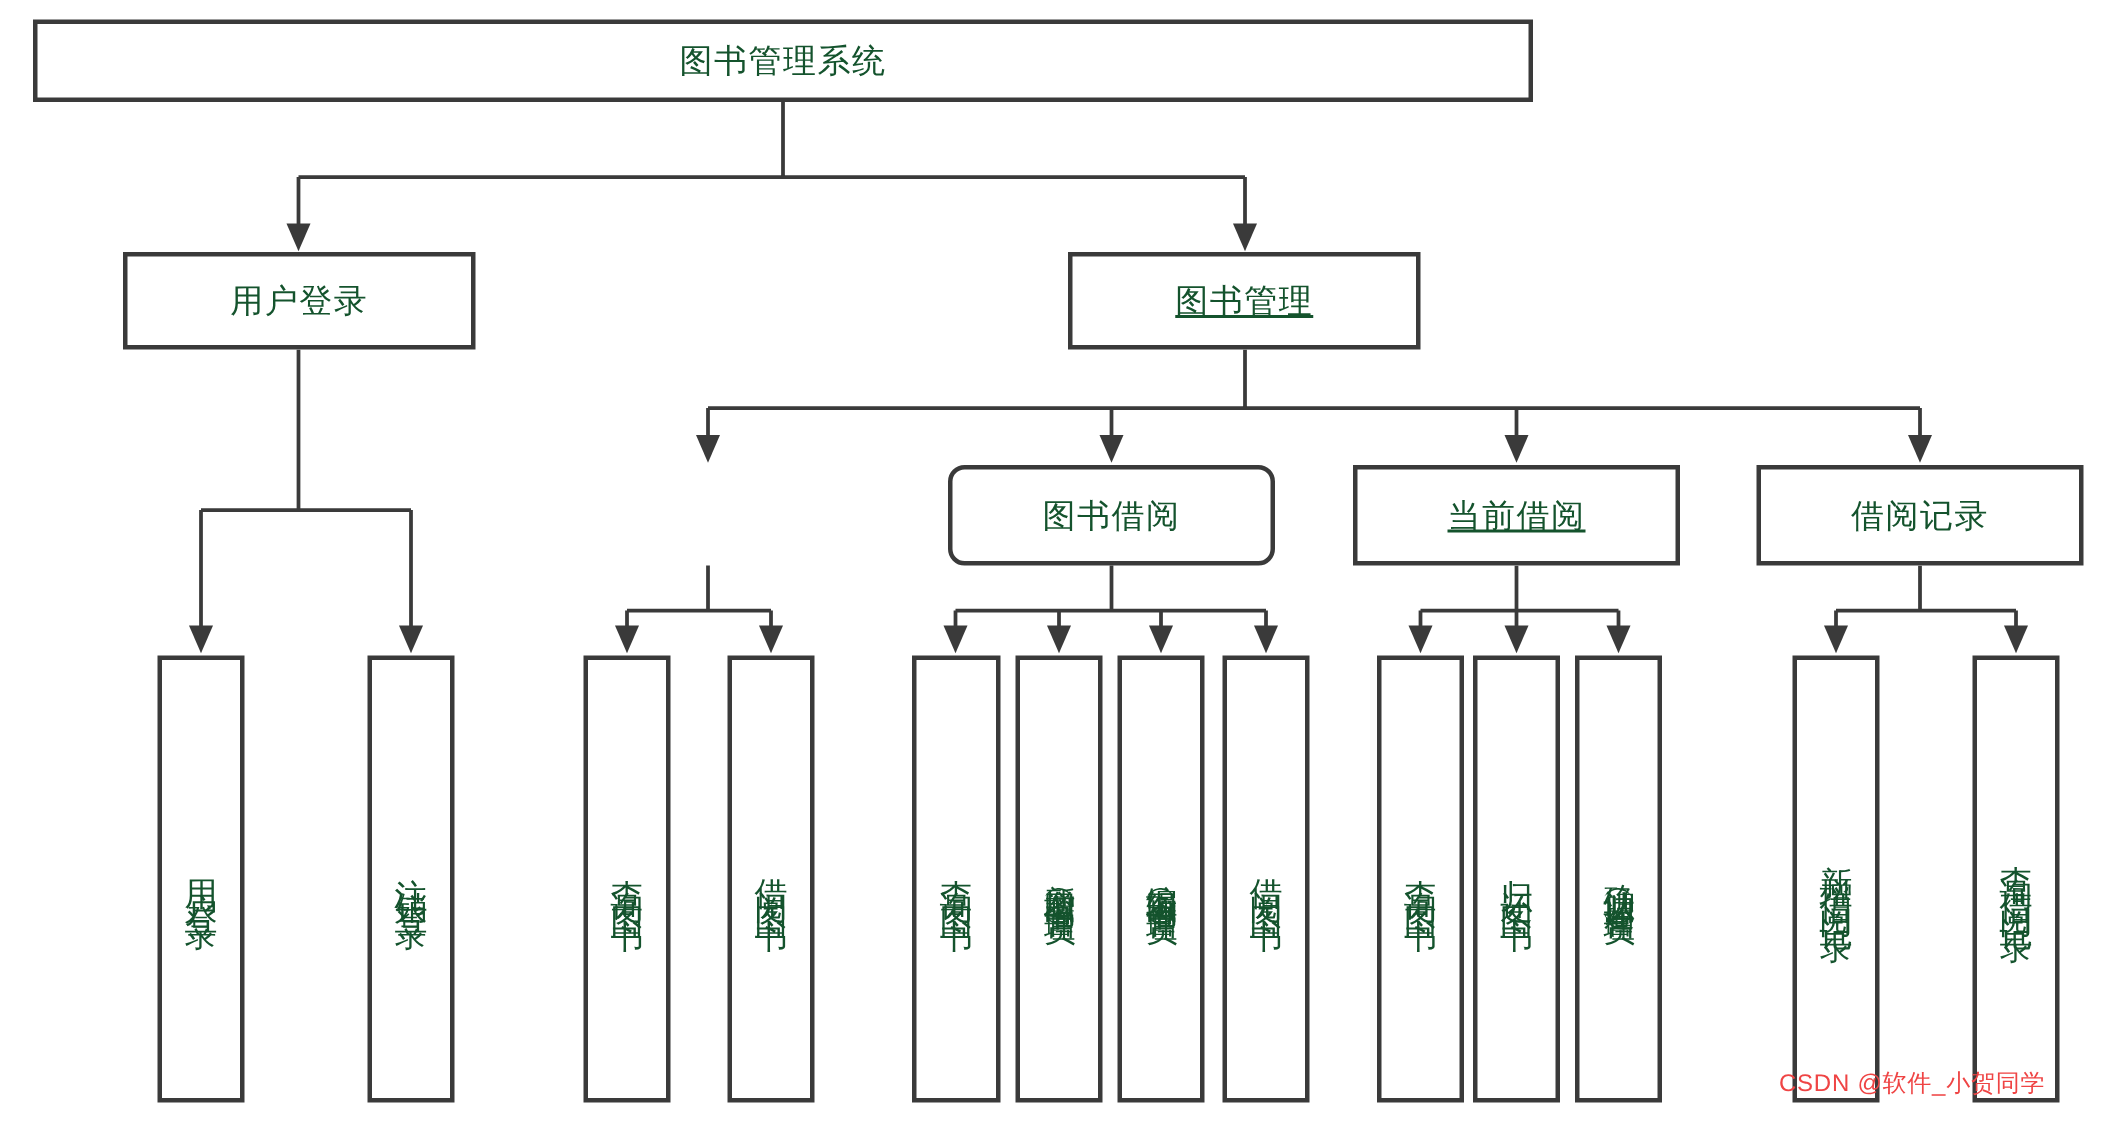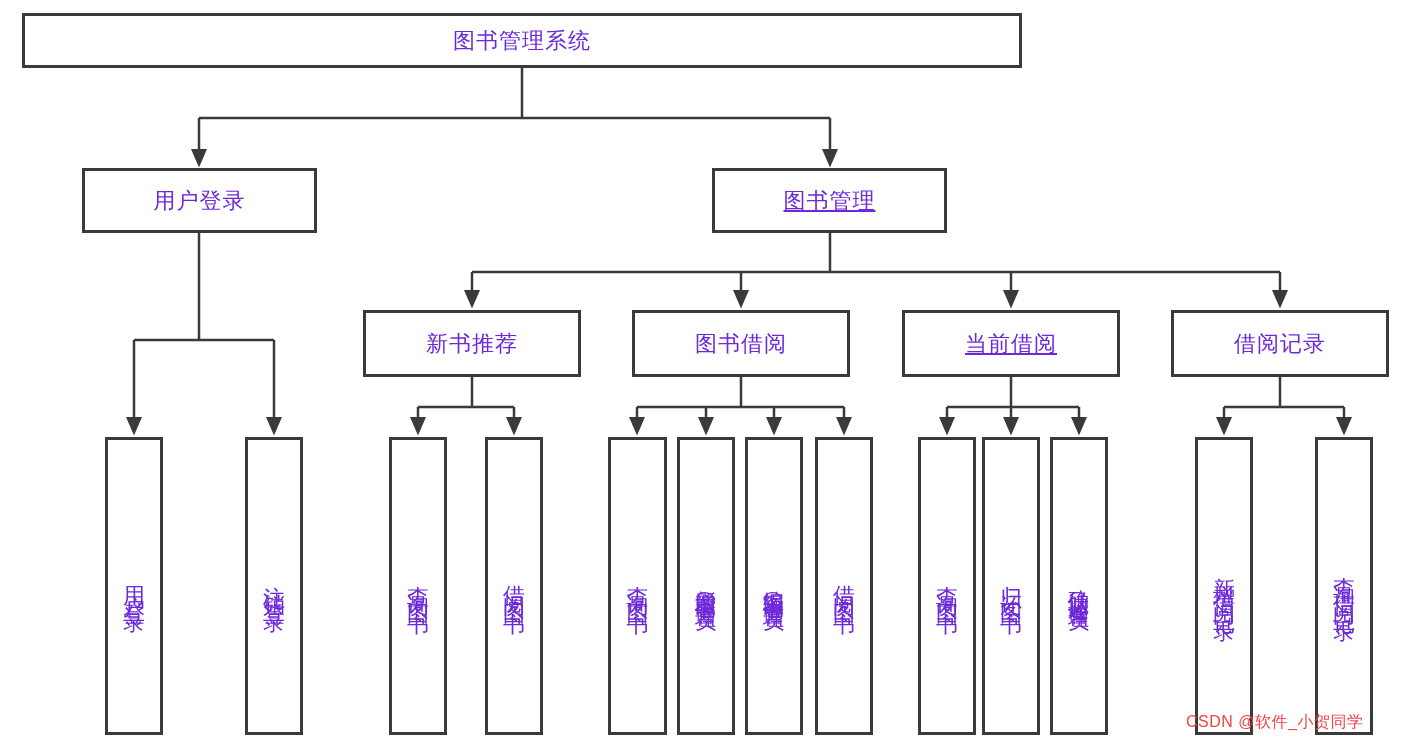--- a/index.html
+++ b/index.html
@@ -20,21 +20,21 @@
   }
   svg.connectors .line { stroke: #3a3a3a; stroke-width: 2.5; fill: none; }
   svg.connectors .arrow { fill: #3a3a3a; stroke: none; }
   .hbox, .vbox {
     position: absolute;
     background: #ffffff;
     border: 3px solid #3a3a3a;
     display: flex;
     align-items: center;
     justify-content: center;
-    color: #6d28d9;
+    color: #14532d;
     z-index: 2;
   }
   .hbox span {
     font-size: 22px;
     letter-spacing: 1px;
     white-space: nowrap;
   }
   .vbox { top: 437px; width: 58px; height: 298px; }
   .vbox span {
     writing-mode: vertical-rl;
@@ -107,24 +107,21 @@
     <span>图书管理系统</span>
   </div>
 
   <div class="hbox" style="left:82px; top:168px; width:235px; height:65px;">
     <span>用户登录</span>
   </div>
   <div class="hbox" style="left:712px; top:168px; width:235px; height:65px;text-decoration:underline;">
     <span>图书管理</span>
   </div>
 
-  <div class="hbox" style="left:363px; top:310px; width:218px; height:67px;">
-    <span>新书推荐</span>
-  </div>
-  <div class="hbox" style="left:632px; top:310px; width:218px; height:67px;">
+  <div class="hbox" style="left:632px; top:310px; width:218px; height:67px;border-radius:11px;">
     <span>图书借阅</span>
   </div>
   <div class="hbox" style="left:902px; top:310px; width:218px; height:67px;text-decoration:underline;">
     <span>当前借阅</span>
   </div>
   <div class="hbox" style="left:1171px; top:310px; width:218px; height:67px;">
     <span>借阅记录</span>
   </div>
 
   <div class="vbox" style="left:105px;">

